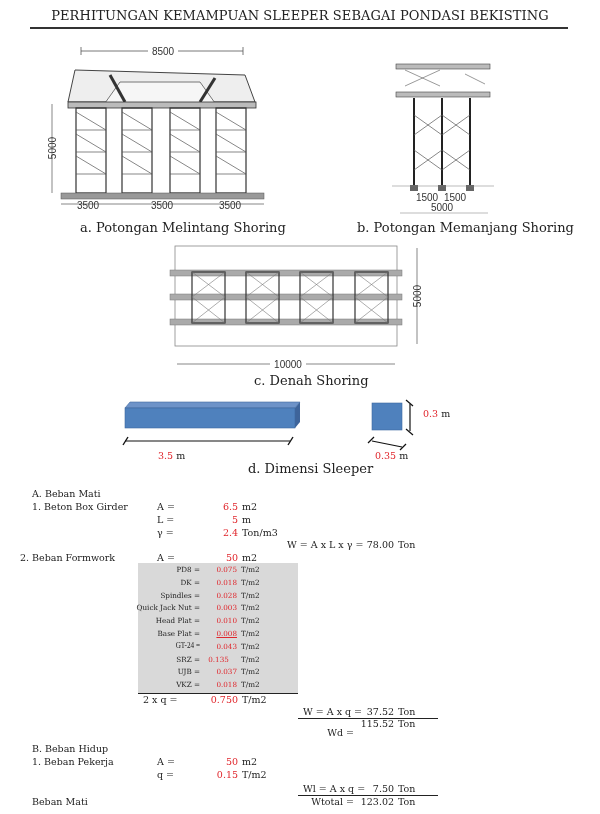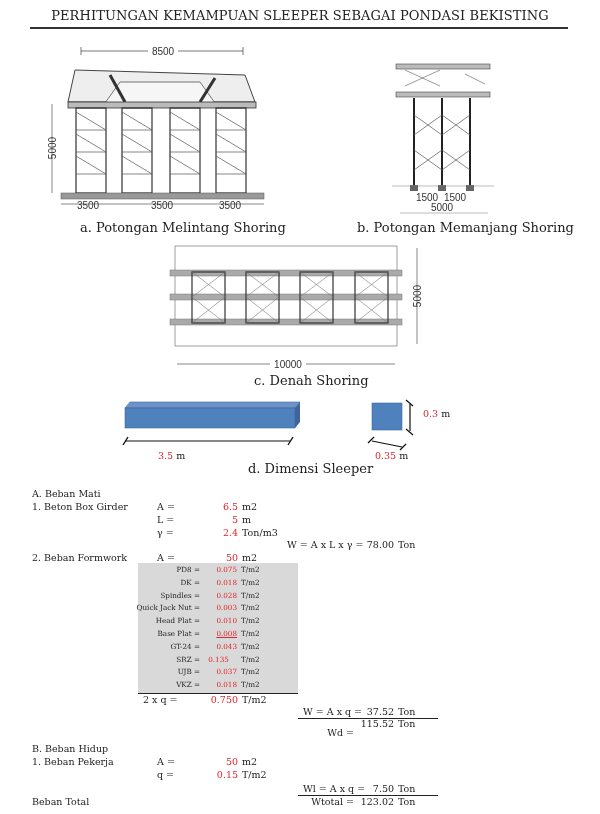--- a/index.html
+++ b/index.html
@@ -182,21 +182,21 @@
 <div class="abs t" style="left:242px;top:514px;">m</div>
 
 <div class="abs t" style="left:157px;top:527px;">γ =</div>
 <div class="abs t r red" style="left:200px;width:38px;top:527px;">2.4</div>
 <div class="abs t" style="left:242px;top:527px;">Ton/m3</div>
 
 <div class="abs t" style="left:287px;top:539px;">W = A x L x γ =</div>
 <div class="abs t r" style="left:350px;width:44px;top:539px;">78.00</div>
 <div class="abs t" style="left:398px;top:539px;">Ton</div>
 
-<div class="abs t" style="left:32px;top:552px;">2. Beban Formwork</div>
+<div class="abs t" style="left:20px;top:552px;">2. Beban Formwork</div>
 <div class="abs t" style="left:157px;top:552px;">A =</div>
 <div class="abs t r red" style="left:200px;width:38px;top:552px;">50</div>
 <div class="abs t" style="left:242px;top:552px;">m2</div>
 
 <div class="grey"></div>
 <div id="items">
     <div class="abs small r" style="left: 120px; width: 80px; top: 565px;">PD8 =</div>
     <div class="abs small r red" style="left: 200px; width: 37px; top: 565px;">0.075</div>
     <div class="abs small" style="left: 241px; top: 565px;">T/m2</div>
     <div class="abs small r" style="left: 120px; width: 80px; top: 577.8px;">DK =</div>
@@ -207,21 +207,21 @@
     <div class="abs small" style="left: 241px; top: 590.6px;">T/m2</div>
     <div class="abs small r" style="left: 120px; width: 80px; top: 603.4px;">Quick Jack Nut =</div>
     <div class="abs small r red" style="left: 200px; width: 37px; top: 603.4px;">0.003</div>
     <div class="abs small" style="left: 241px; top: 603.4px;">T/m2</div>
     <div class="abs small r" style="left: 120px; width: 80px; top: 616.2px;">Head Plat =</div>
     <div class="abs small r red" style="left: 200px; width: 37px; top: 616.2px;">0.010</div>
     <div class="abs small" style="left: 241px; top: 616.2px;">T/m2</div>
     <div class="abs small r" style="left: 120px; width: 80px; top: 629px;">Base Plat =</div>
     <div class="abs small r red" style="left: 200px; width: 37px; top: 629px; text-decoration: underline;">0.008</div>
     <div class="abs small" style="left: 241px; top: 629px;">T/m2</div>
-    <div class="abs small r" style="left: 120px; width: 80px; top: 641.8px;">GT-24 =</div>
+    <div class="abs small r" style="left: 120px; width: 80px; top: 641.8px; font-family: Liberation Serif, serif;">GT-24 =</div>
     <div class="abs small r red" style="left: 200px; width: 37px; top: 641.8px;">0.043</div>
     <div class="abs small" style="left: 241px; top: 641.8px;">T/m2</div>
     <div class="abs small r" style="left: 120px; width: 80px; top: 654.6px;">SRZ =</div>
     <div class="abs small r red" style="left: 200px; width: 37px; top: 654.6px; text-align: center;">0.135</div>
     <div class="abs small" style="left: 241px; top: 654.6px;">T/m2</div>
     <div class="abs small r" style="left: 120px; width: 80px; top: 667.4px;">UJB =</div>
     <div class="abs small r red" style="left: 200px; width: 37px; top: 667.4px;">0.037</div>
     <div class="abs small" style="left: 241px; top: 667.4px;">T/m2</div>
     <div class="abs small r" style="left: 120px; width: 80px; top: 680.2px;">VKZ =</div>
     <div class="abs small r red" style="left: 200px; width: 37px; top: 680.2px;">0.018</div>
@@ -247,16 +247,16 @@
 <div class="abs t r red" style="left:200px;width:38px;top:756px;">50</div>
 <div class="abs t" style="left:242px;top:756px;">m2</div>
 <div class="abs t" style="left:157px;top:769px;">q =</div>
 <div class="abs t r red" style="left:200px;width:38px;top:769px;">0.15</div>
 <div class="abs t" style="left:242px;top:769px;">T/m2</div>
 
 <div class="abs t" style="left:303px;top:783px;">Wl = A x q =</div>
 <div class="abs t r" style="left:350px;width:44px;top:783px;">7.50</div>
 <div class="abs t" style="left:398px;top:783px;">Ton</div>
 <div class="hl" style="left:298px;width:140px;top:795px;"></div>
-<div class="abs t" style="left:32px;top:796px;">Beban Total</div>
+<div class="abs t" style="left:32px;top:796px;">Beban Mati</div>
 <div class="abs t r" style="left:290px;width:64px;top:796px;">Wtotal =</div>
 <div class="abs t r" style="left:350px;width:44px;top:796px;">123.02</div>
 <div class="abs t" style="left:398px;top:796px;">Ton</div>
 
 </body></html>

